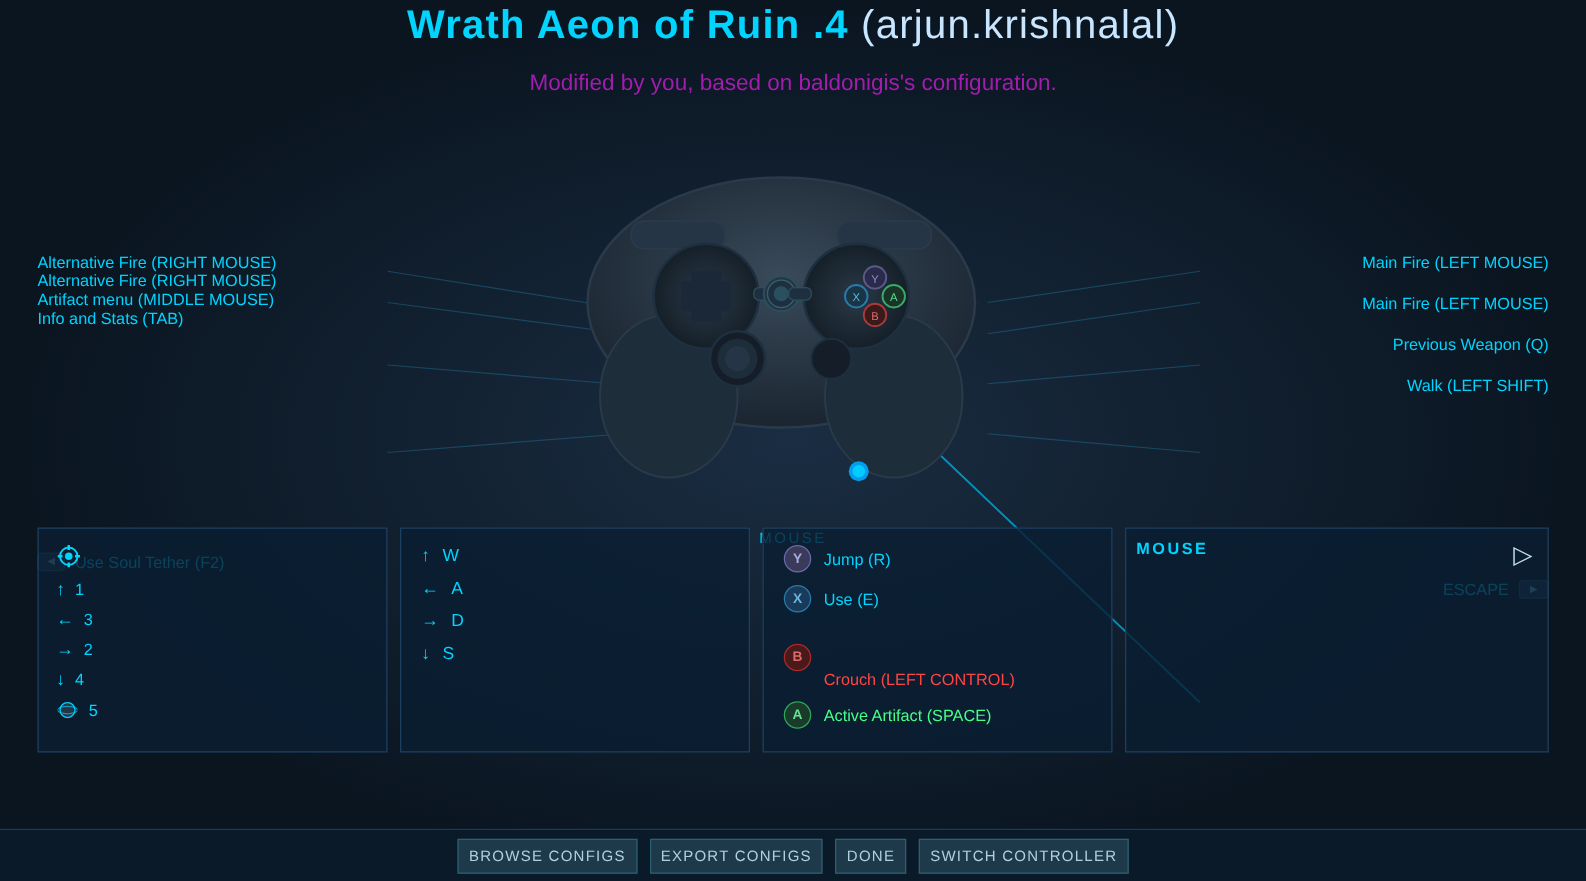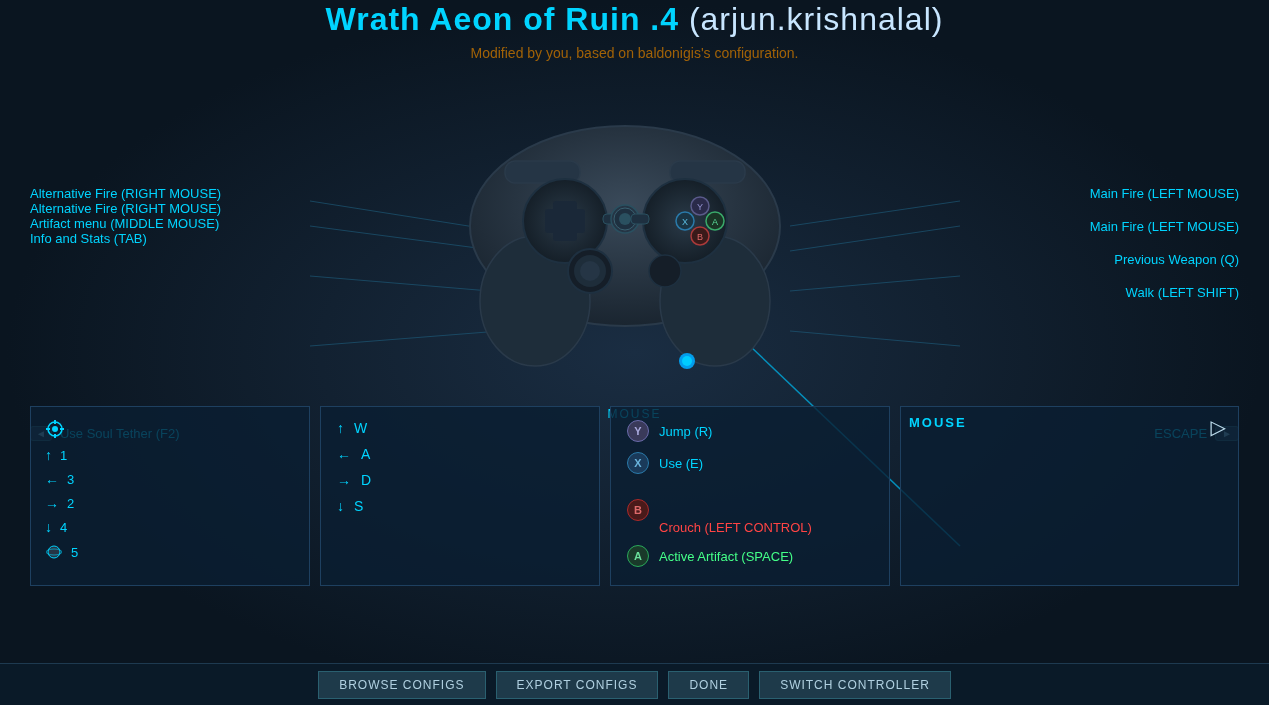--- a/index.html
+++ b/index.html
@@ -23,23 +23,23 @@
       font-size: 32px;
       font-weight: bold;
       color: #00d4ff;
       letter-spacing: 1px;
     }
     .main-title .username {
       color: #c8e6ff;
       font-weight: normal;
     }
     .subtitle {
-      font-size: 14px;
-      color: #a16207;
-      margin-top: 7px;
+      font-size: 18px;
+      color: #a21caf;
+      margin-top: 18px;
     }
     .action-buttons {
       display: flex;
       justify-content: center;
       gap: 8px;
       margin-top: 10px;
     }
     .action-btn {
       background: #1e3a4a;
       border: 1px solid #2a7090;
@@ -233,21 +233,21 @@
       border-top: 1px solid #1e3a50;
       display: flex;
       align-items: center;
       justify-content: center;
       gap: 10px;
     }
     .bar-btn {
       background: #1e3a4a;
       border: 1px solid #2a6070;
       color: #b0d0e0;
-      padding: 6px 20px;
+      padding: 6px 8px;
       font-size: 12px;
       letter-spacing: 1px;
       cursor: pointer;
     }
 
     
     .soul-tether {
       position: absolute;
       left: 30px;
       display: flex;
@@ -267,20 +267,21 @@
 
     
     .escape-label {
       position: absolute;
       right: 30px;
       display: flex;
       align-items: center;
       gap: 8px;
       font-size: 13px;
       color: #00d4ff;
+      margin-top: 22px;
     }
     .escape-icon {
       background: #1e3a4a;
       border: 1px solid #2a6070;
       border-radius: 3px;
       padding: 1px 6px;
       font-size: 10px;
       color: #7ab8d4;
     }
 

